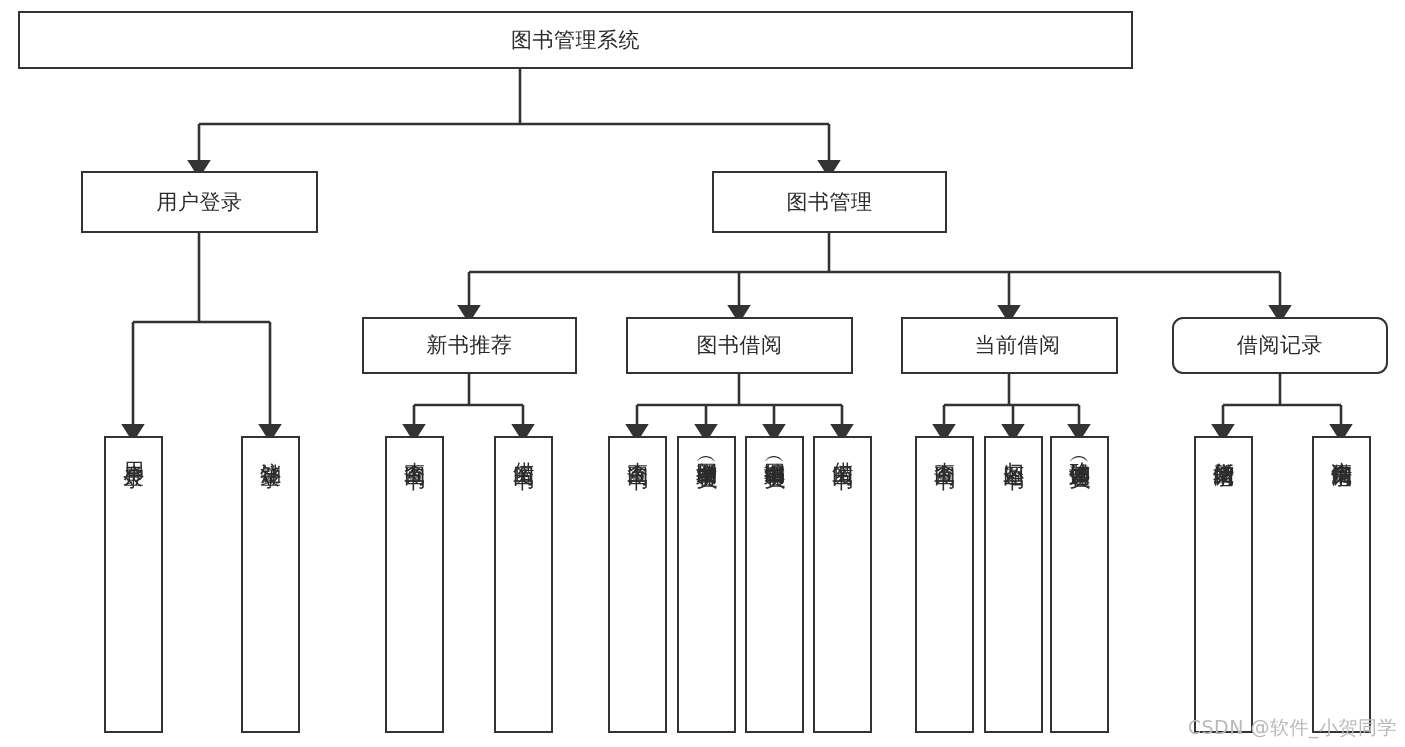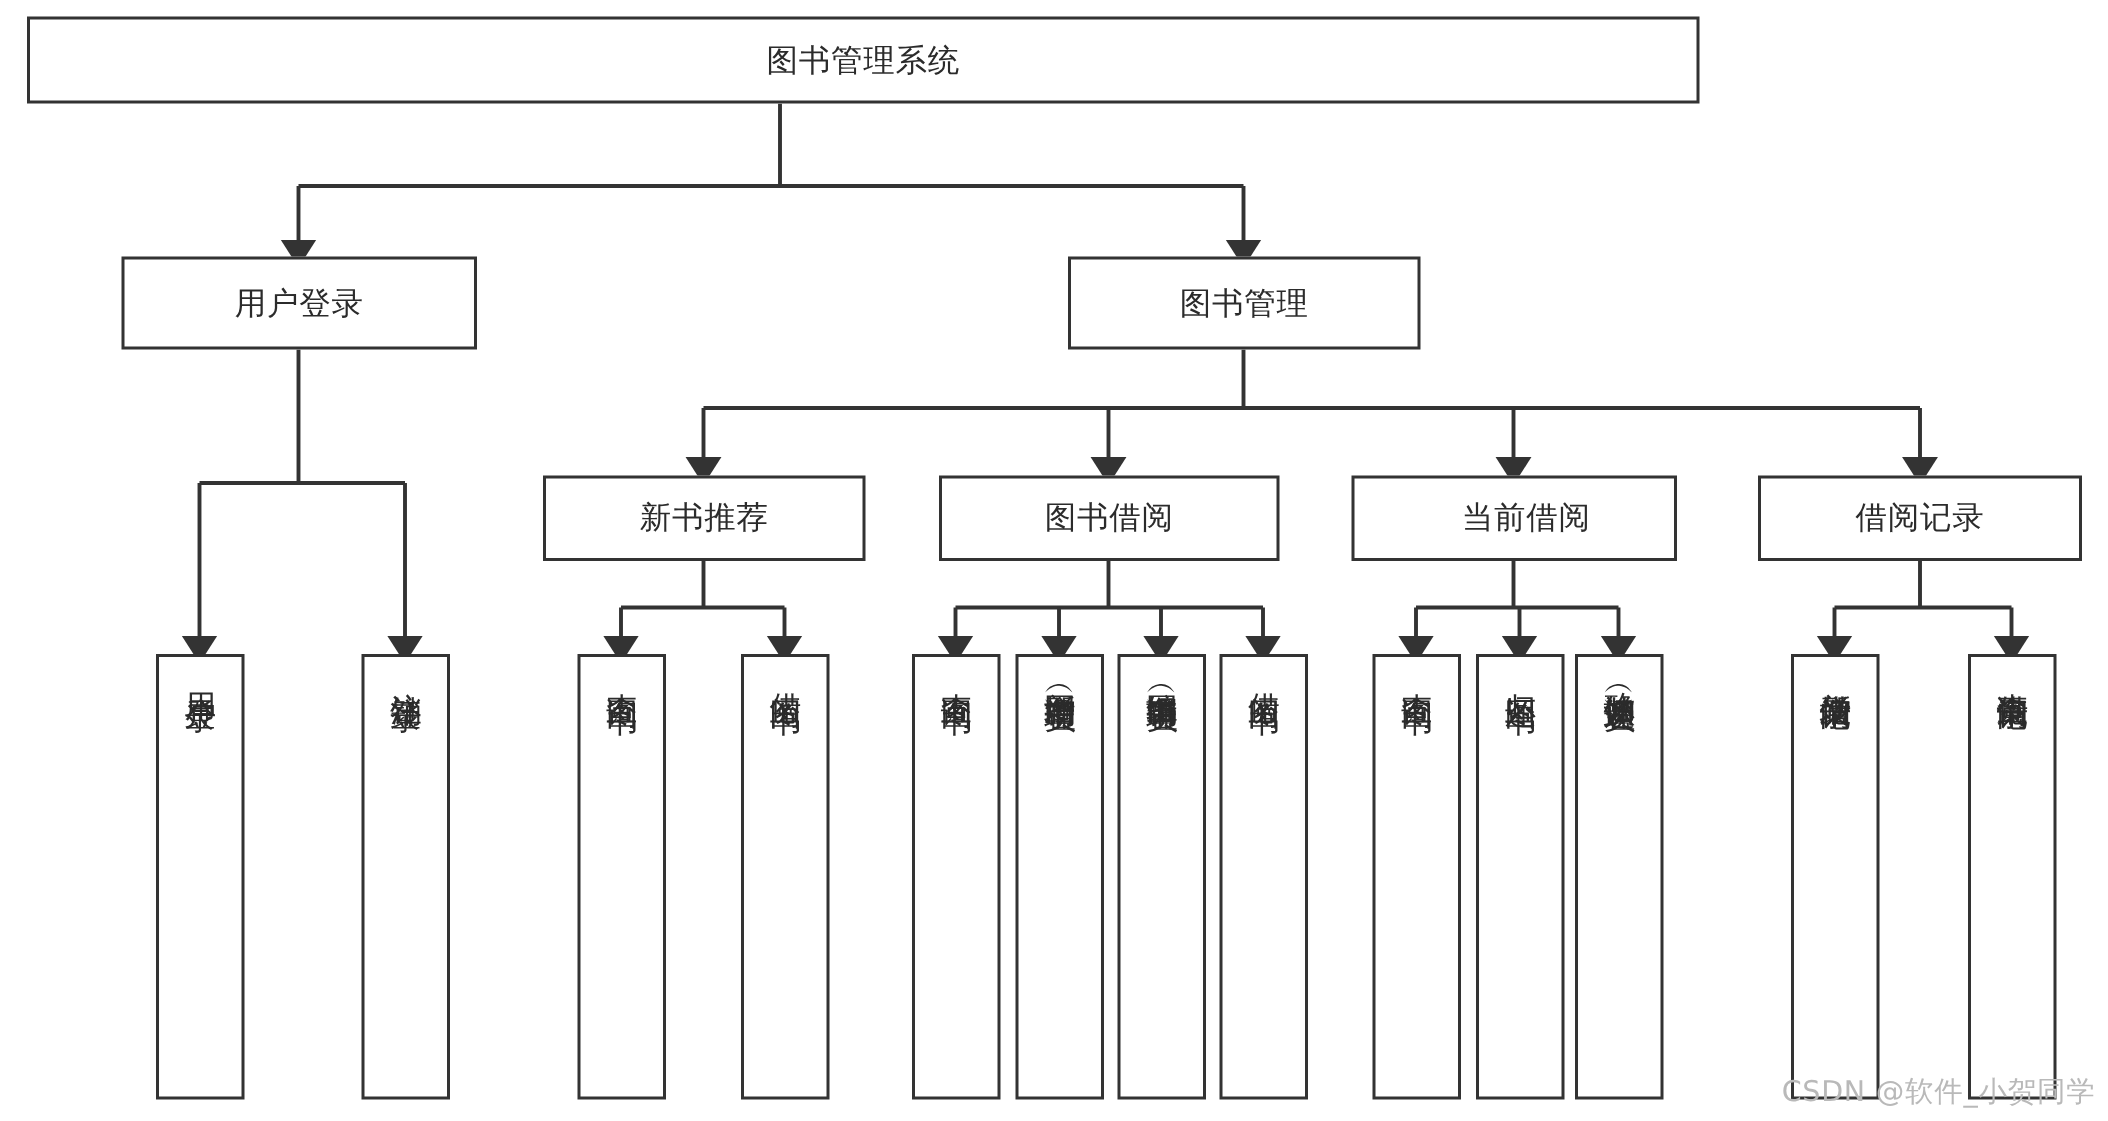--- a/index.html
+++ b/index.html
@@ -150,21 +150,21 @@
   </div>
 
   <div class="node horiz" style="left:626px;top:317px;width:227px;height:57px;">
     <span class="label">图书借阅</span>
   </div>
 
   <div class="node horiz" style="left:901px;top:317px;width:217px;height:57px;padding-left:16px;">
     <span class="label">当前借阅</span>
   </div>
 
-  <div class="node horiz" style="left:1172px;top:317px;width:216px;height:57px;">
+  <div class="node horiz" style="left:1172px;top:317px;width:216px;height:57px;border-radius:11px;">
     <span class="label">借阅记录</span>
   </div>
 
   <div class="node vert" style="left:104px;top:436px;width:59px;height:297px;">
     <span class="label">用户登录</span>
   </div>
 
   <div class="node vert" style="left:241px;top:436px;width:59px;height:297px;">
     <span class="label">注销登录</span>
   </div>

